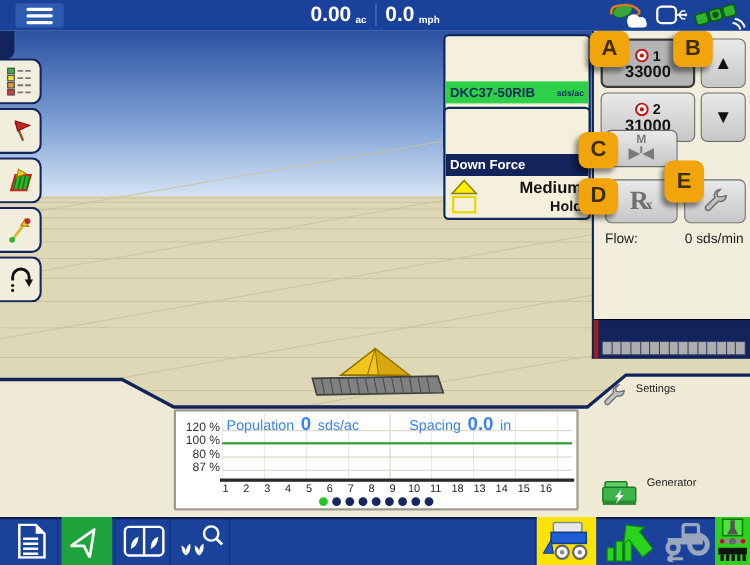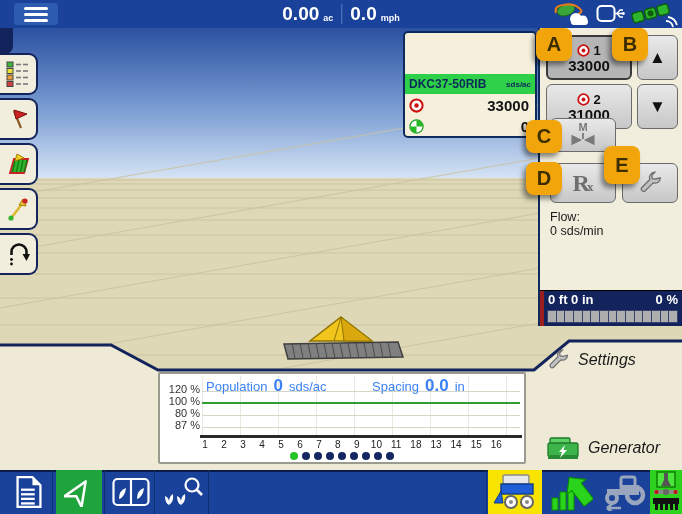--- a/index.html
+++ b/index.html
@@ -57,21 +57,21 @@
   #rate2{left:6px;top:56px;width:86px;height:45px;}
   #rate2dn{left:97px;top:56px;width:41px;height:45px;}
   .arrglyph{font-size:17px;color:#111;}
   #manualbtn{left:10px;top:90px;width:66px;height:34px;flex-direction:column;gap:0;}
   #manualbtn .m{font-size:11px;font-weight:bold;color:#7a7a7a;line-height:10px;}
   #rxbtn{left:10px;top:135px;width:66px;height:40px;}
   .rxwrap{color:#6f6f6f;font-family:"Liberation Serif","DejaVu Serif",serif;}
   .rxwrap .R{font-size:24px;font-weight:bold;}
   .rxwrap .x{font-size:13px;font-weight:bold;margin-left:-3px;}
   #wrenchbtn{left:82px;top:135px;width:56px;height:40px;}
-  #flowrow{left:10px;top:182px;width:126px;display:flex;justify-content:space-between;font-size:12.5px;color:#1a1a1a;flex-direction:column;}
+  #flowrow{left:10px;top:182px;width:126px;display:flex;justify-content:space-between;font-size:12.5px;color:#1a1a1a;}
   #distbar{left:0;top:262px;width:144px;height:36px;background:#13235b;border-top:1px solid #000;box-sizing:border-box;}
   #distbar .redstrip{position:absolute;left:0;top:0;width:4px;height:100%;background:#9c1f1f;}
   #distbar .txt{position:absolute;top:1px;left:8px;right:6px;display:flex;justify-content:space-between;
                 color:#fff;font-size:13px;font-weight:bold;}
   #segbar{position:absolute;left:7px;top:19px;width:131px;height:13px;background:#39426b;display:flex;gap:1px;padding:1px;box-sizing:border-box;}
   #segbar span{flex:1;background:#aeaeae;}
 
   
   .callout{width:36px;height:33px;background:#f2a50a;border-radius:8px;z-index:35;
            display:flex;align-items:center;justify-content:center;
@@ -92,21 +92,21 @@
   .gridline{left:42px;width:318px;height:1px;background:#d5d5c8;}
   #refline{left:42px;top:28px;width:318px;height:2px;background:#2f9e2f;}
   #axisline{left:40px;top:61px;width:322px;height:2.5px;background:#2a2a2a;}
   #rownums{left:40px;top:65px;width:302px;display:flex;justify-content:space-between;}
   #rownums span{font-size:10px;color:#222;min-width:10px;text-align:center;}
   #pagedots{left:50%;bottom:2px;transform:translateX(-50%);display:flex;gap:4px;}
   .dot{width:8px;height:8px;border-radius:50%;background:#16265e;cursor:pointer;}
   .dot.active{background:#25c525;}
 
   
-  .panelbtn{display:flex;align-items:center;gap:8px;z-index:20;cursor:pointer;color:#1a1a1a;font-size:16px;font-style:italic;}
+  .panelbtn{display:flex;align-items:flex-start;gap:8px;z-index:20;cursor:pointer;color:#1a1a1a;font-size:10px;}
   #settingsbtn{left:546px;top:348px;}
   #generatorbtn{left:546px;top:434px;}
 
   
   .bbicon{top:470px;height:44px;display:flex;align-items:center;justify-content:center;cursor:pointer;z-index:41;}
   .bbsep{top:470px;width:1px;height:44px;background:#0e2f70;z-index:41;}
   #navbtn{background:#1fa33c;}
   #planterbtn{background:#f8e400;}
   #rowunitbtn{background:#2fd11f;}
 </style>
@@ -287,20 +287,35 @@
     <div class="prow">
       <svg width="15" height="15" viewBox="0 0 16 16">
         <circle cx="8" cy="8" r="7" fill="#fff" stroke="#1c9e1c" stroke-width="1.4"></circle>
         <path d="M8,8 L8,1 A7,7 0 0 1 15,8 Z" fill="#27b827"></path>
         <path d="M8,8 L8,15 A7,7 0 0 1 1,8 Z" fill="#27b827"></path>
       </svg>
       <span class="v">0</span>
     </div>
   </div>
 
+  <div id="downforcepanel" class="infopanel abs">
+    <div class="panelhead">
+      <span class="t">Down Force</span>
+    </div>
+    <div class="dfbody">
+      <svg width="26" height="34" viewBox="0 0 26 34">
+        <polygon points="13,2 24,14 2,14" fill="#ffee00" stroke="#8a8000" stroke-width="1.4"></polygon>
+        <rect x="3" y="17" width="20" height="14" fill="none" stroke="#e8d800" stroke-width="2"></rect>
+      </svg>
+      <div class="dftxt">
+        <div class="l1">Medium</div>
+        <div class="l2">Hold</div>
+      </div>
+    </div>
+  </div>
 
   <div id="rightpanel" class="abs">
     <div id="rate1" class="ctlbtn ratebtn">
       <span class="r1">
         <svg width="13" height="13" viewBox="0 0 16 16">
           <circle cx="8" cy="8" r="6.5" fill="#fff" stroke="#cc1111" stroke-width="2.2"></circle>
           <circle cx="8" cy="8" r="2.4" fill="#cc1111"></circle>
         </svg>
         <span>1</span>
       </span>
@@ -337,24 +352,20 @@
       <svg width="26" height="26" viewBox="0 0 24 24">
         <path d="M21.5 7.2a5 5 0 0 1-6.6 4.7L7.6 19.2a2.2 2.2 0 0 1-3.1-3.1l7.3-7.3A5 5 0 0 1 16.5 2l-2.8 2.8 .4 3.1 3.1 .4z" fill="#c2c2c2" stroke="#6d6d6d" stroke-width="1.2"></path>
       </svg>
     </div>
     <div id="flowrow" class="abs">
       <span>Flow:</span>
       <span>0 sds/min</span>
     </div>
     <div id="distbar" class="abs">
       <div class="redstrip"></div>
-      <div class="txt">
-        <span>0 ft 0 in</span>
-        <span>0 %</span>
-      </div>
       <div id="segbar">
         <span></span>
           <span></span>
           <span></span>
           <span></span>
           <span></span>
           <span></span>
           <span></span>
         <span></span>
           <span></span>

